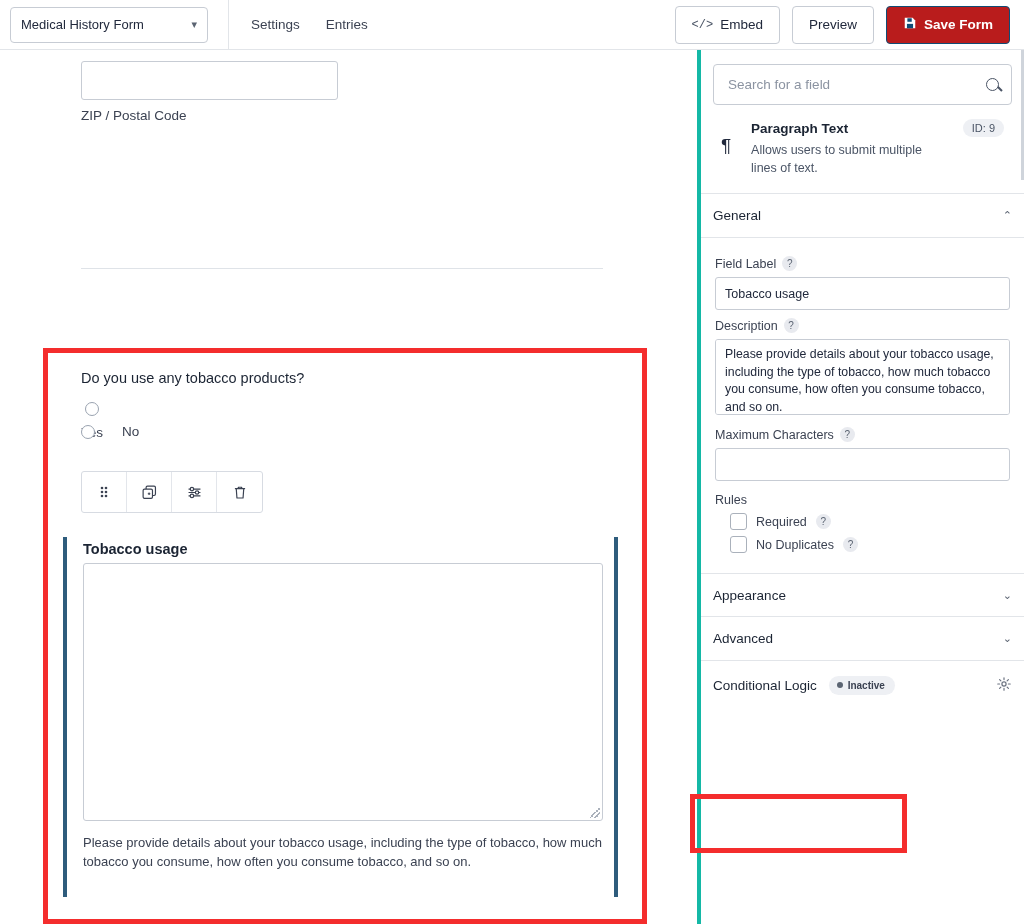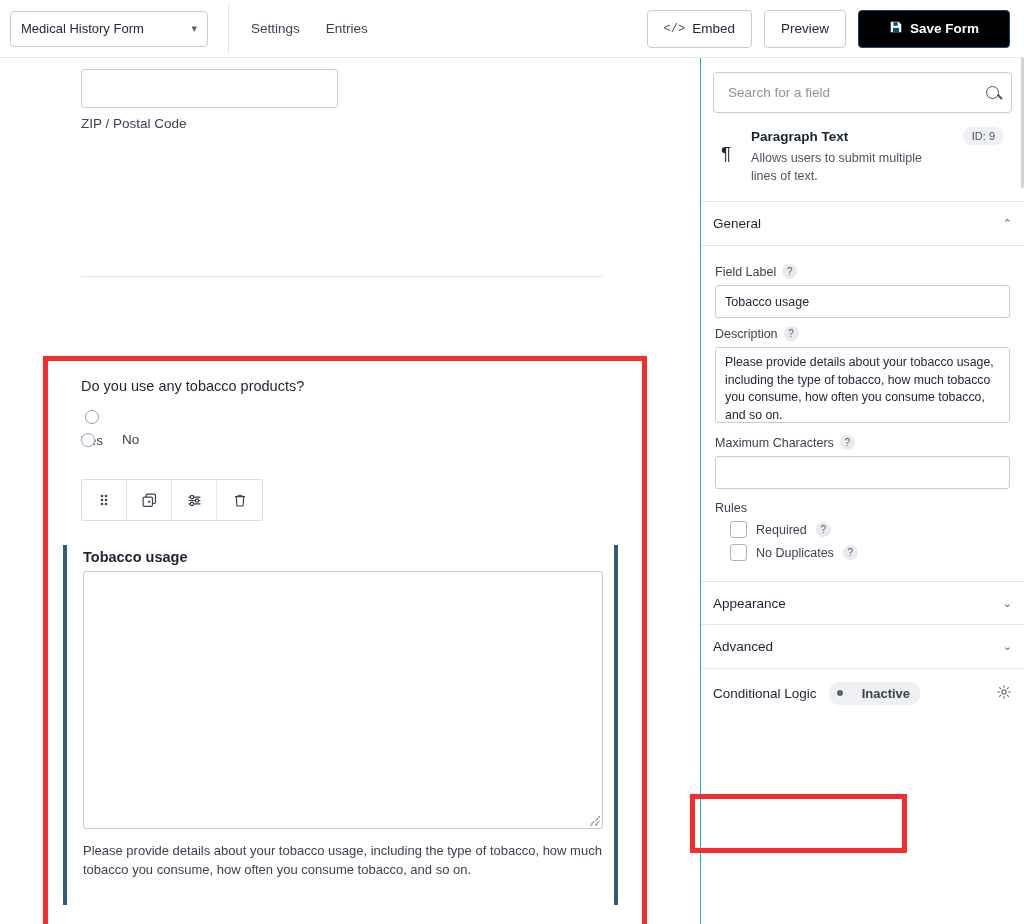--- a/index.html
+++ b/index.html
@@ -9,21 +9,21 @@
     height: 924px;
     font-family: "Liberation Sans", sans-serif;
     background: #ffffff;
     color: #1f2937;
     overflow: hidden;
     position: relative;
   }
 
   
   .topbar {
-    height: 58px;
+    height: 50px;
     display: flex;
     align-items: center;
     border-bottom: 1px solid #e2e5e9;
     background: #ffffff;
     position: relative;
     justify-content: flex-end;
   }
   .form-select {
     margin-left: 10px;
     width: 198px;
@@ -75,35 +75,35 @@
     font-size: 13.5px;
     color: #21293c;
     display: flex;
     align-items: center;
     justify-content: center;
     gap: 7px;
     padding: 0 16px;
     cursor: pointer;
   }
   .btn-primary {
-    background: #000000;
+    background: #b91c1c;
     border-color: #0f4c75;
     color: #ffffff;
     font-weight: bold;
-    padding: 0 30px;
+    padding: 0 16px;
   }
   .code-ico { font-family: "Liberation Mono", monospace; font-size: 12px; color: #4a5465; }
 
   
   .body-wrap { display: flex; height: 874px; }
   .canvas {
     width: 725px;
     position: relative;
     background: #ffffff;
-    border-right: 1px solid #14b8a6;
+    border-right: 4px solid #14b8a6;
   }
   .panel {
     width: 334px;
     background: #ffffff;
     position: relative;
   }
 
   
   .zip-input {
     position: absolute;
@@ -407,27 +407,27 @@
     align-items: center;
     padding: 0 12px;
     height: 48px;
     font-size: 13.5px;
     color: #1b2433;
   }
   .badge-inactive {
     margin-left: 12px;
     background: #eef0f4;
     color: #3b4252;
-    font-size: 13px;
+    font-size: 10px;
     font-weight: bold;
     border-radius: 10px;
     padding: 4px 10px 4px 8px;
     display: flex;
     align-items: center;
-    gap: 19px;
+    gap: 5px;
   }
   .dot {
     width: 6px; height: 6px;
     border-radius: 50%;
     background: #5b6472;
     display: inline-block;
   }
   .gear { margin-left: auto; color: #6b7280; font-size: 15px; }
 
   

